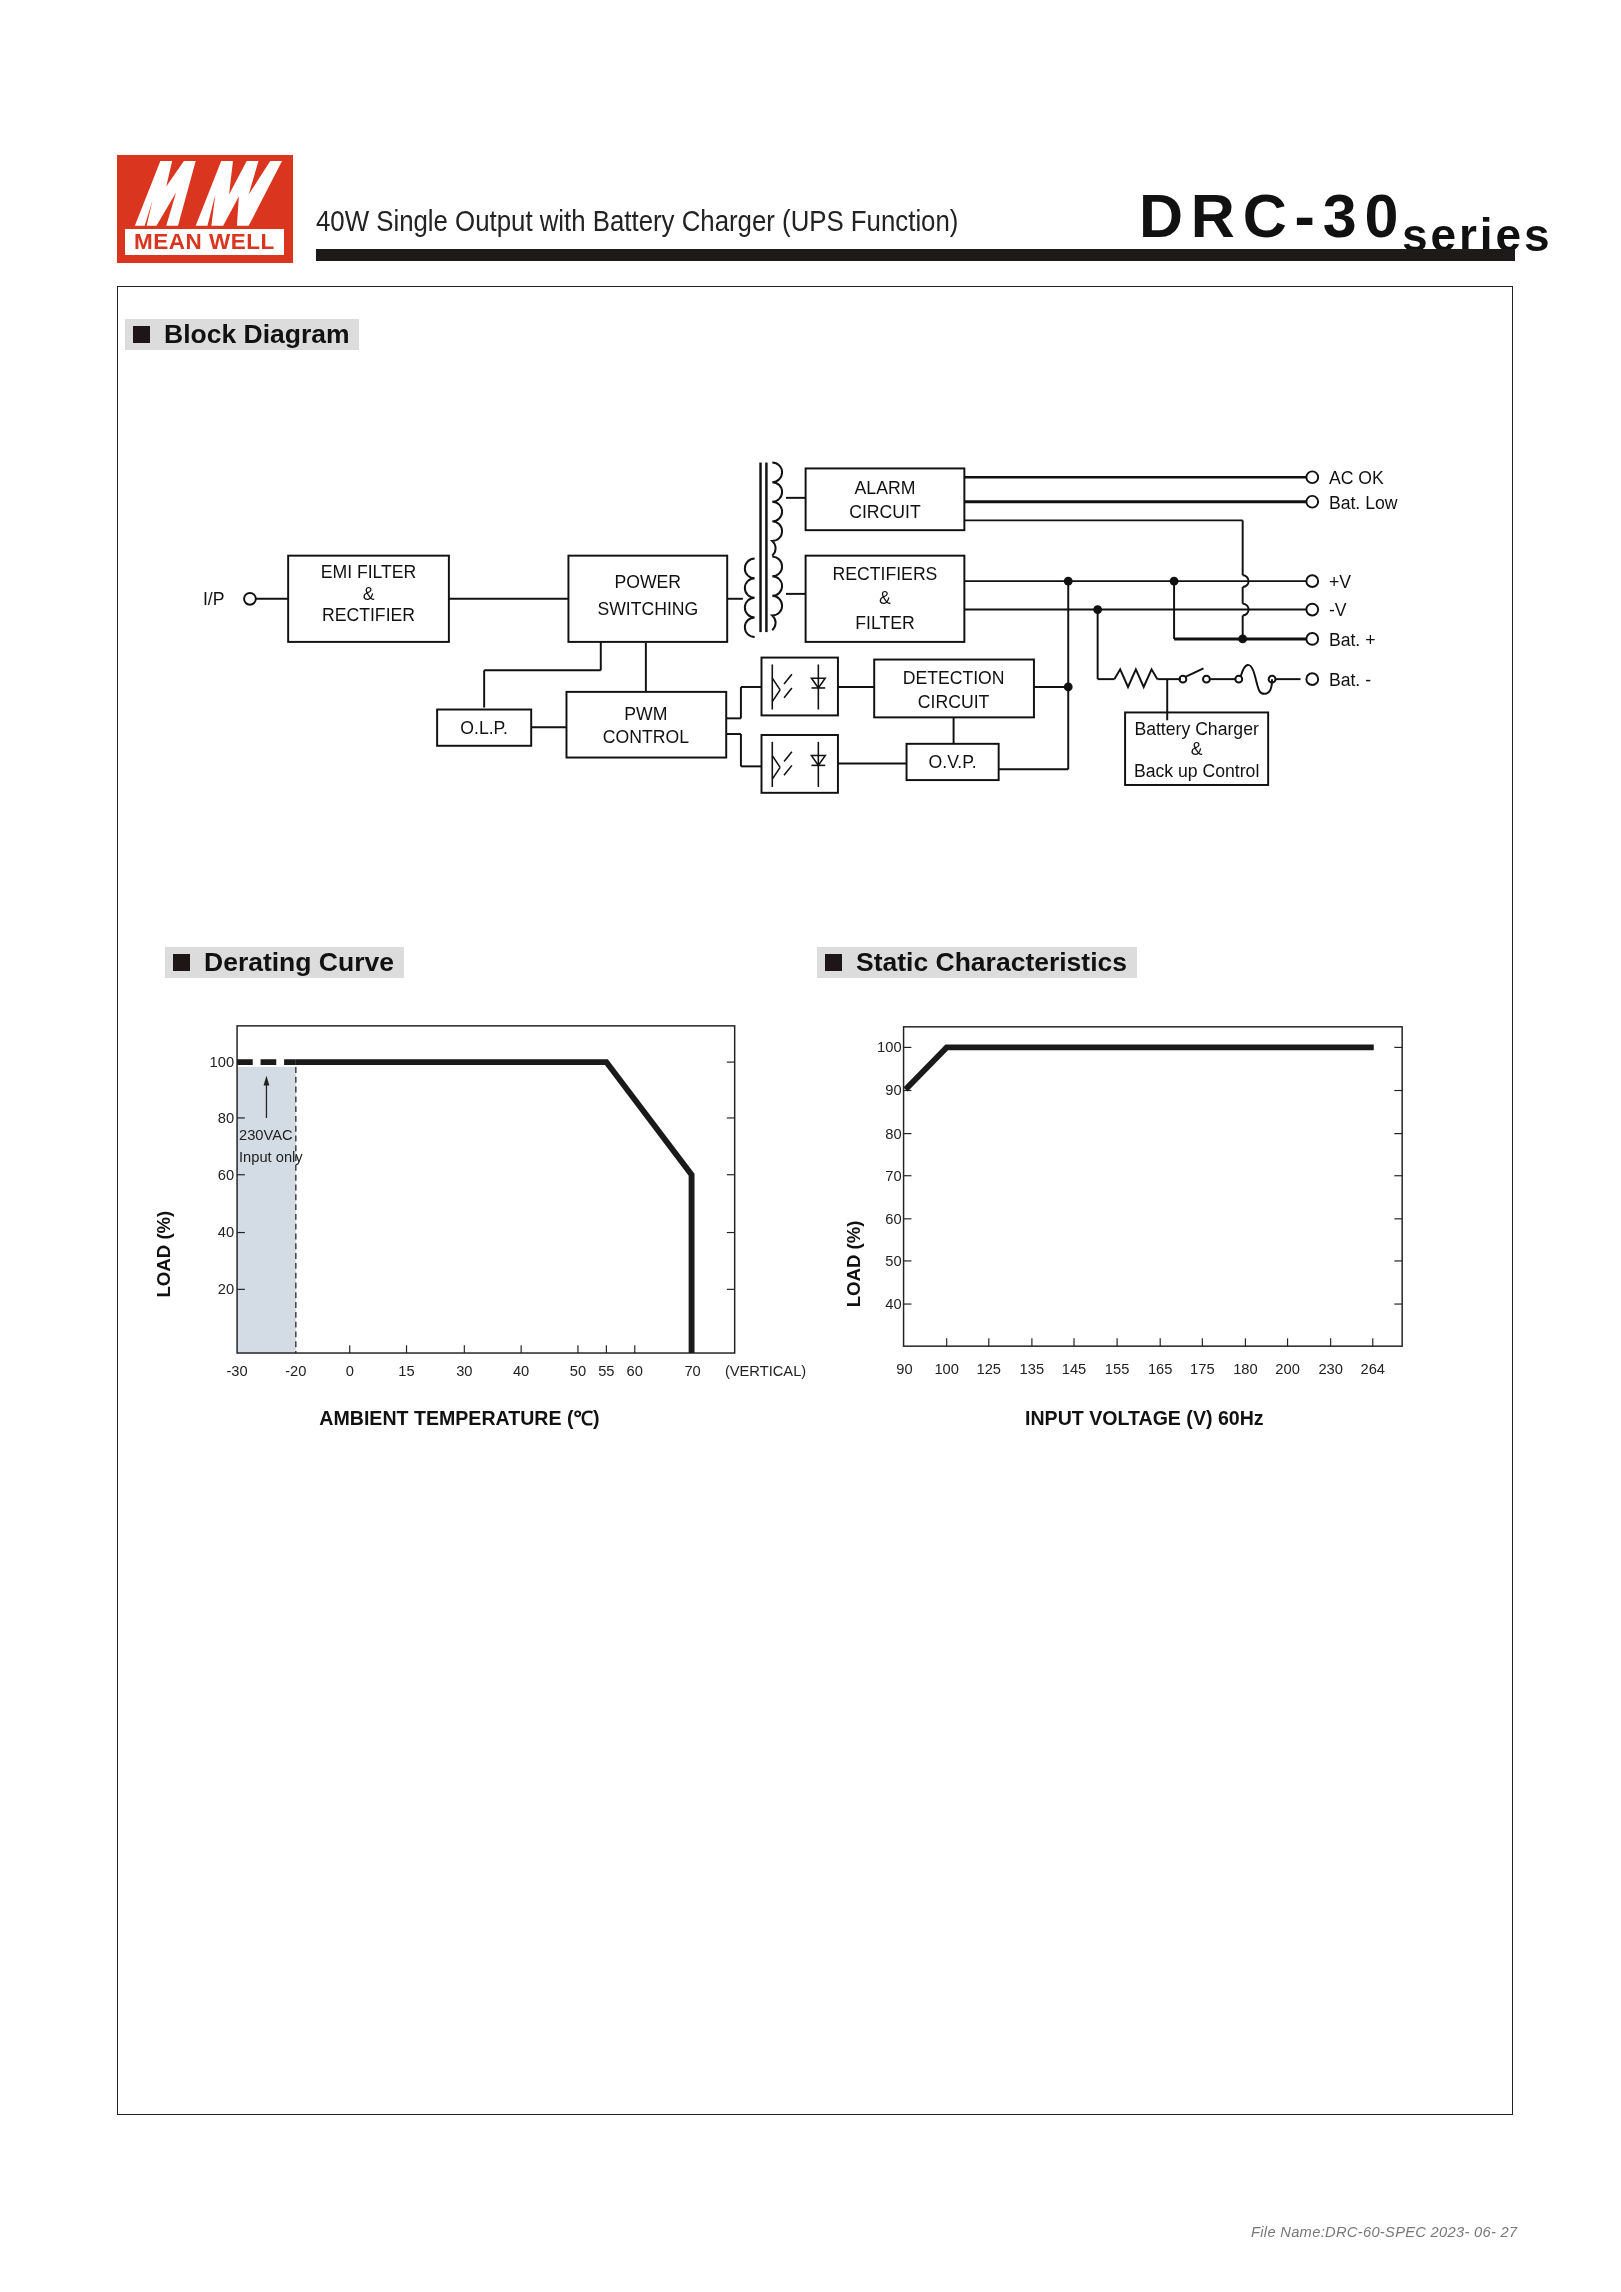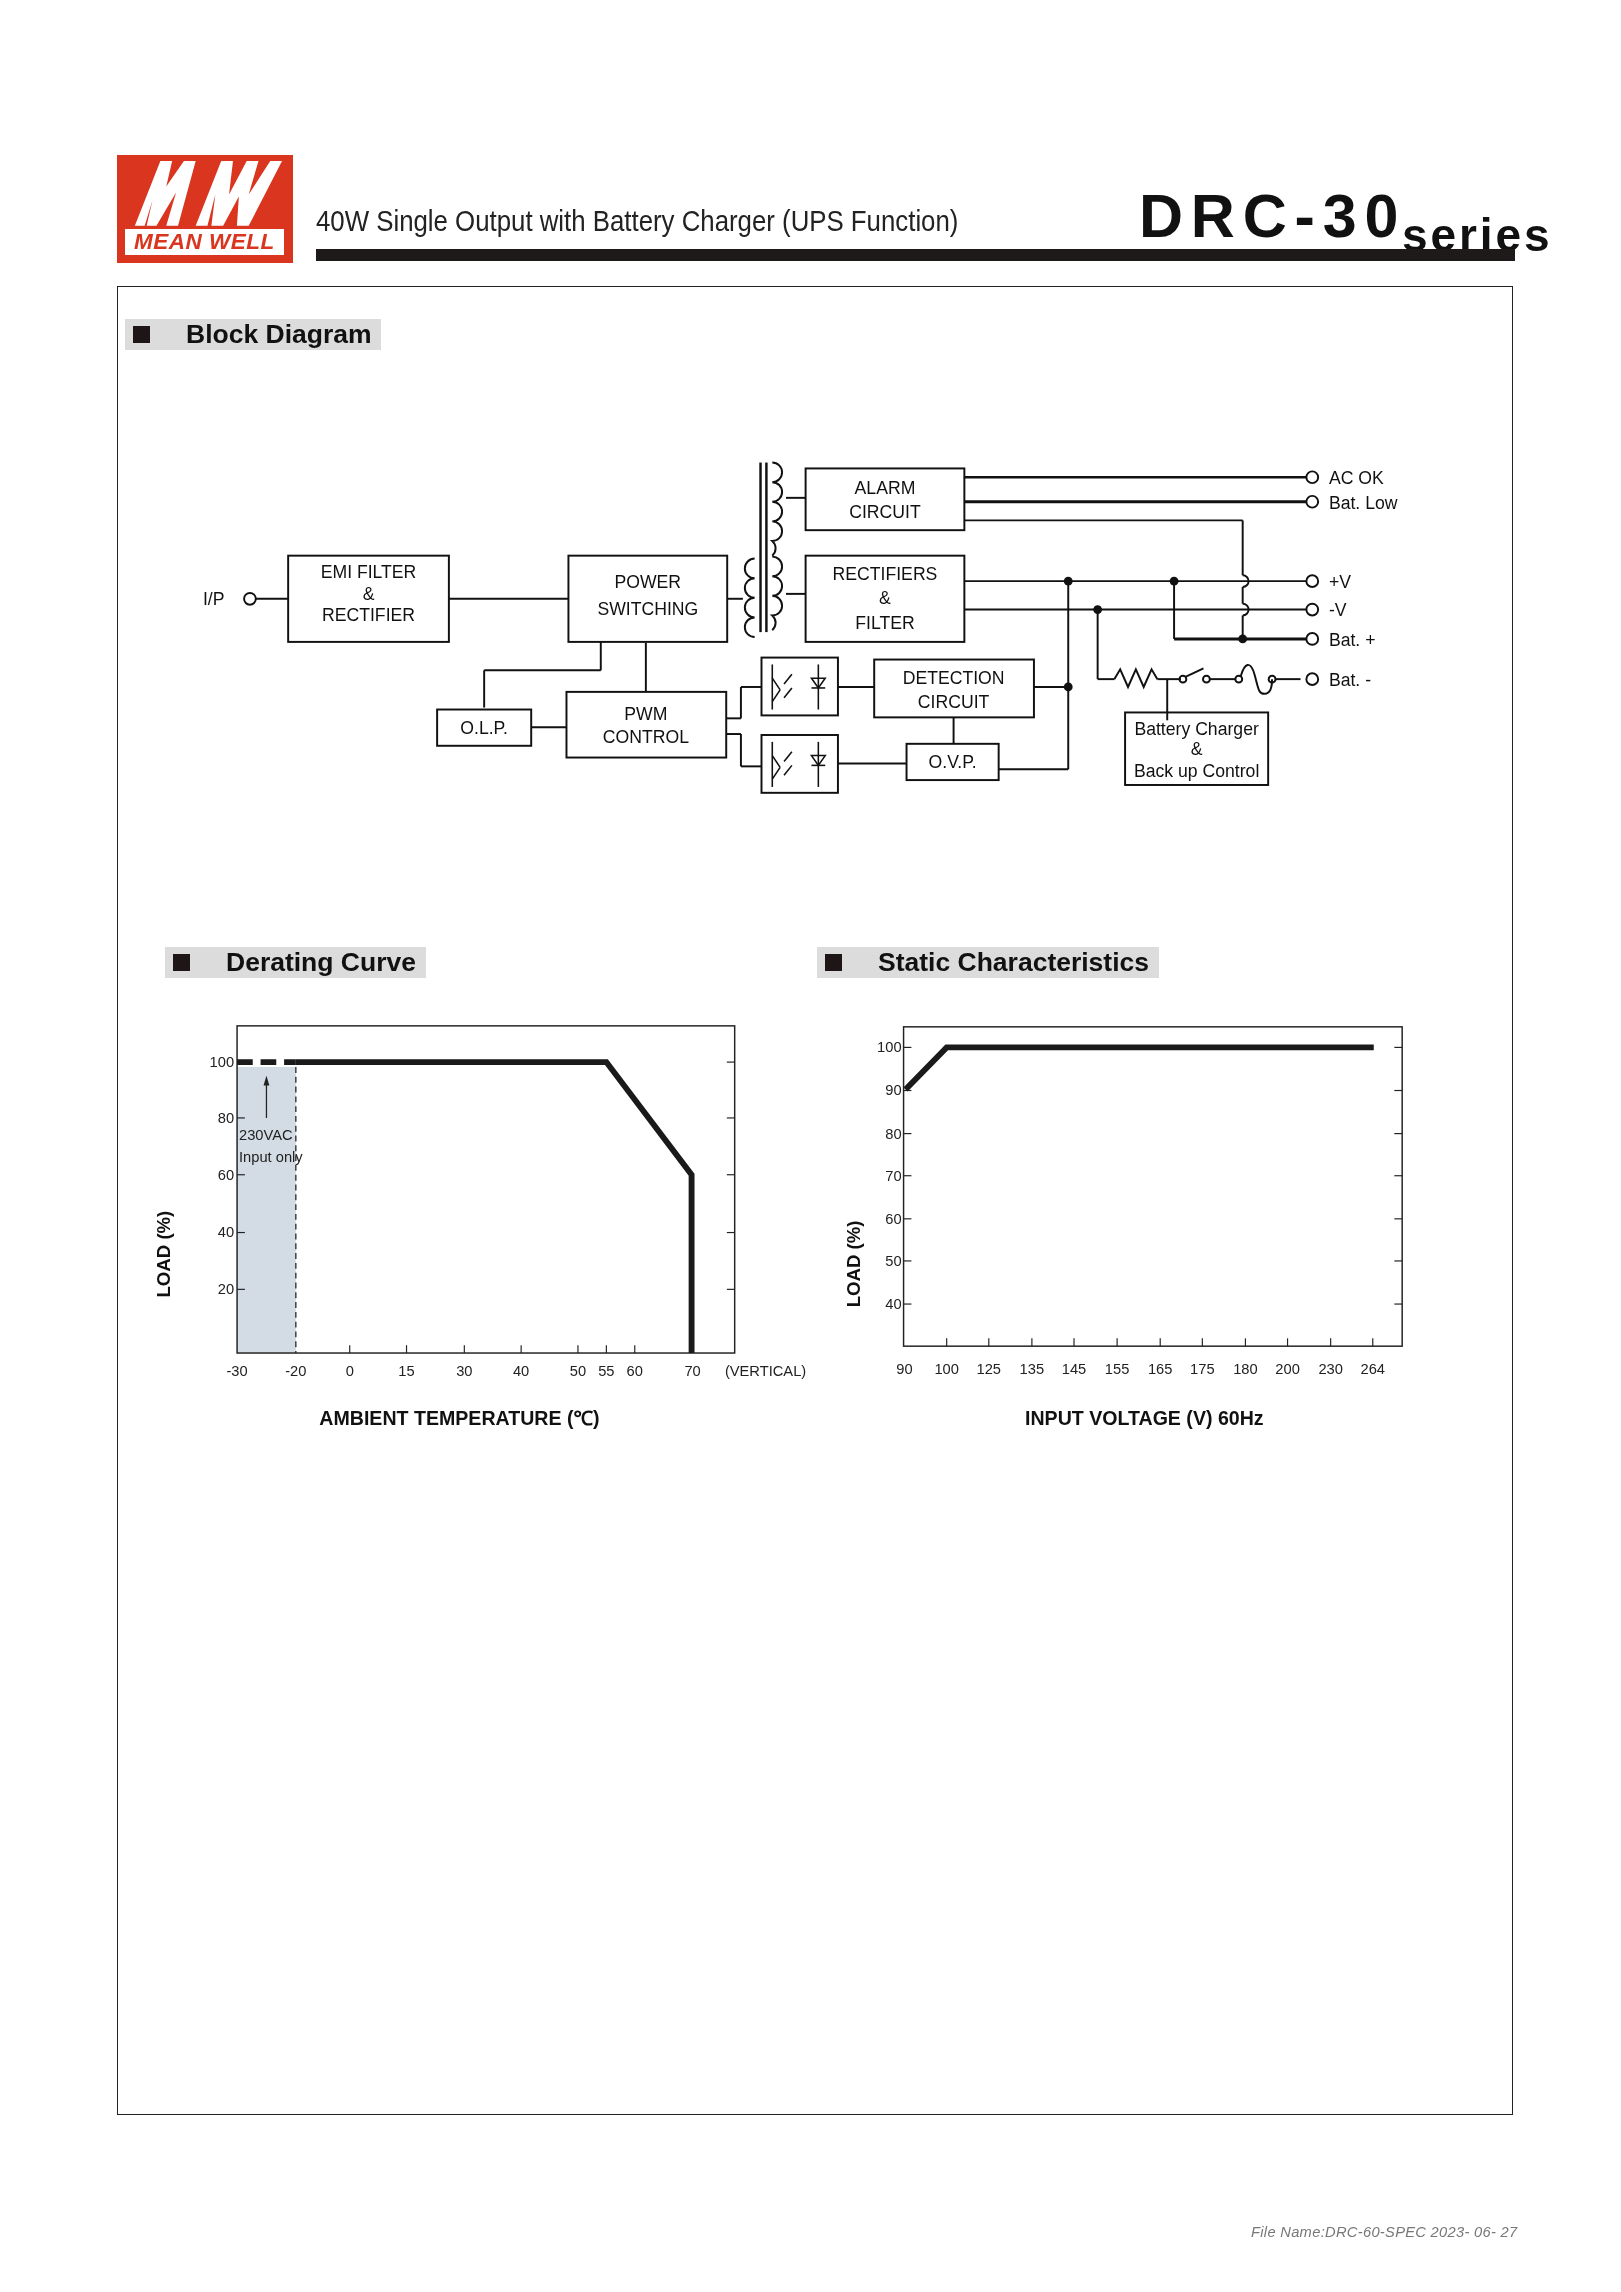--- a/index.html
+++ b/index.html
@@ -1,28 +1,28 @@
 <!DOCTYPE html>
 <html><head>
 <meta charset="utf-8">
 <style>
   html,body{margin:0;padding:0;background:#fff;}
   body{width:1621px;height:2293px;position:relative;font-family:"Liberation Sans",sans-serif;color:#1a1a1a;overflow:hidden;}
   .abs{position:absolute;}
   
   #logo{left:117px;top:155px;width:176px;height:108px;background:#d9351f;}
   #logo-mw{left:9.8px;top:2px;width:157px;height:71px;}
-  #logo-text{left:7.8px;top:74px;width:159px;height:25.5px;background:#fff;color:#d9351f;font-weight:bold;font-size:22.5px;line-height:25.5px;text-align:center;letter-spacing:0.5px;font-style:italic;}
+  #logo-text{left:7.8px;top:74px;width:159px;height:25.5px;background:#fff;color:#d9351f;font-weight:bold;font-size:22.5px;line-height:25.5px;text-align:center;letter-spacing:0.5px;}
   #subtitle{left:316px;top:204px;font-size:30px;color:#222;transform:scaleX(0.86);transform-origin:left top;white-space:nowrap;}
   #model{left:1139px;top:181px;font-size:61px;font-weight:bold;letter-spacing:7.8px;color:#111;white-space:nowrap;}
   #series{left:1402px;top:208px;font-size:46px;font-weight:bold;letter-spacing:2.9px;color:#111;}
   #header-rule{left:316px;top:249px;width:1199px;height:11.8px;background:#1e1a1a;}
   
   #frame{left:117px;top:286px;width:1396px;height:1829px;border:1.5px solid #222;box-sizing:border-box;}
-  .sec-title{position:absolute;height:31px;background:#dcdcdc;font-weight:bold;font-size:26.5px;line-height:31px;padding-left:61px;padding-right:9.8px;white-space:nowrap;color:#111;}
+  .sec-title{position:absolute;height:31px;background:#dcdcdc;font-weight:bold;font-size:26.5px;line-height:31px;padding-left:39px;padding-right:9.8px;white-space:nowrap;color:#111;}
   .sec-title .sq{position:absolute;left:7.8px;top:6.9px;width:17.6px;height:17.6px;background:#1e1616;}
   #sec-block{left:125px;top:319px;}
   #sec-derating{left:125px;top:947px;margin-left:40px;}
   #sec-static{left:817px;top:947px;}
   svg text{font-family:"Liberation Sans",sans-serif;}
   #footer{left:1251px;top:2224px;font-size:14.7px;font-style:italic;color:#777;white-space:nowrap;letter-spacing:0.3px;}
 </style>
 </head>
 <body>
 

